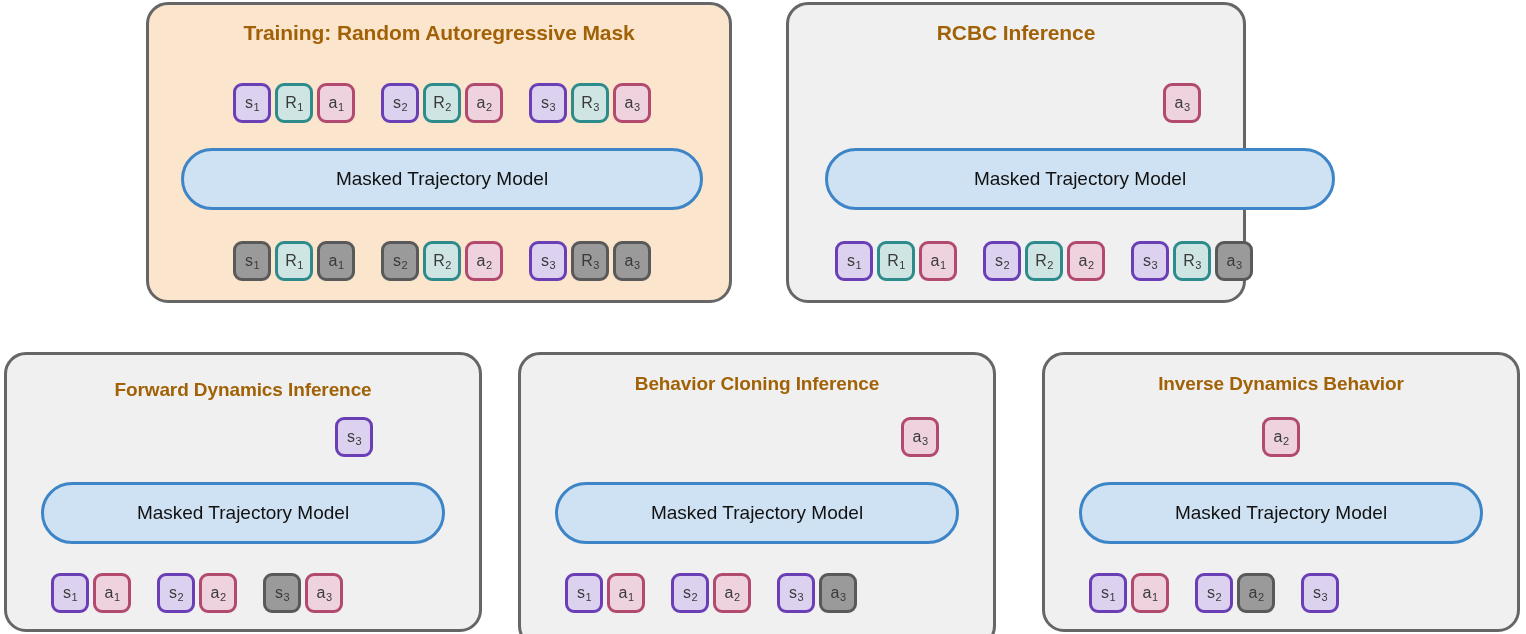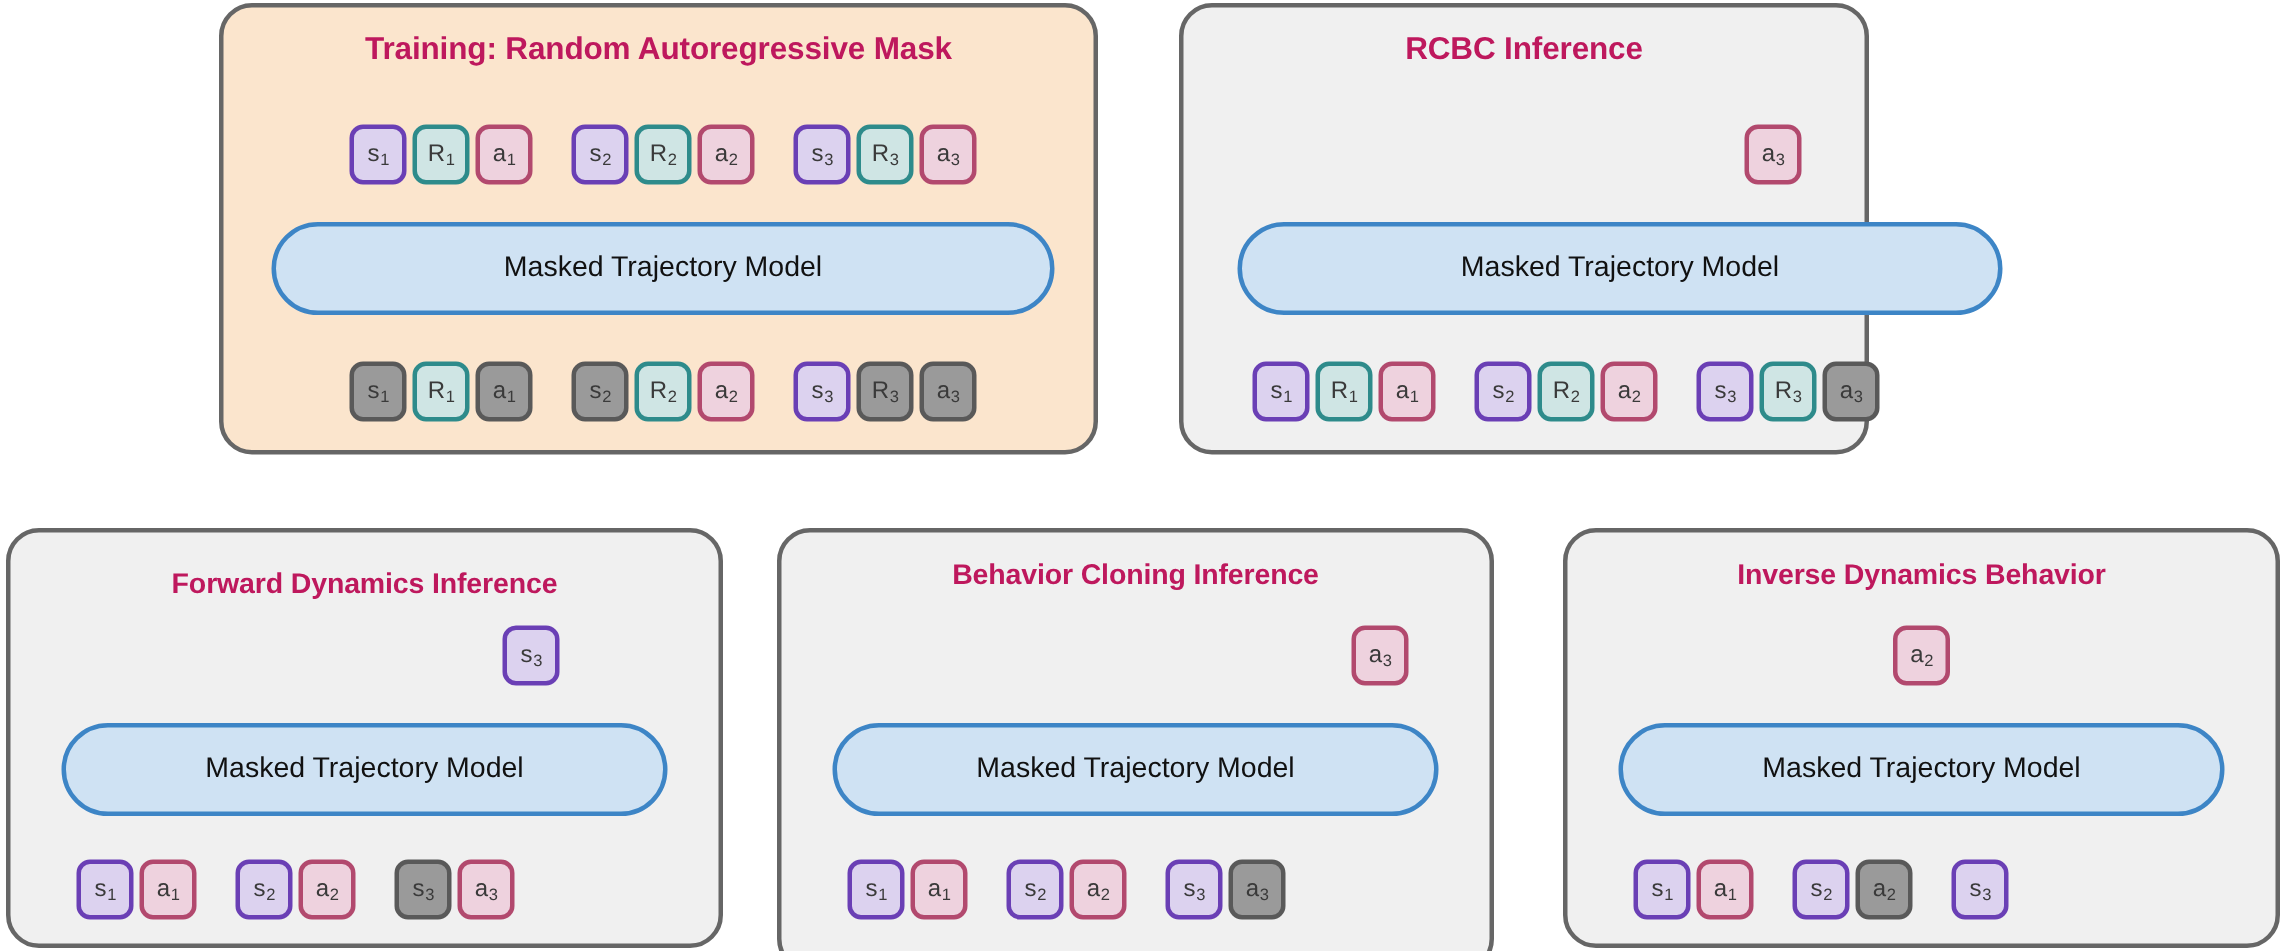--- a/index.html
+++ b/index.html
@@ -16,21 +16,21 @@
     border:3px solid #666666;
     border-radius:22px;
   }
   .panel.training{background:#fbe5cd;}
   .panel.plain{background:#f0f0f0;}
 
   .panel-title{
     position:absolute;left:0;right:0;
     text-align:center;
     font-weight:bold;
-    color:#be185d;
+    color:#a16207;
     letter-spacing:-0.1px;
   }
 
   .mtm{
     position:absolute;
     box-sizing:border-box;
     background:#cfe2f3;
     border:3px solid #3d85c6;
     border-radius:32px;
     display:flex;align-items:center;justify-content:center;

